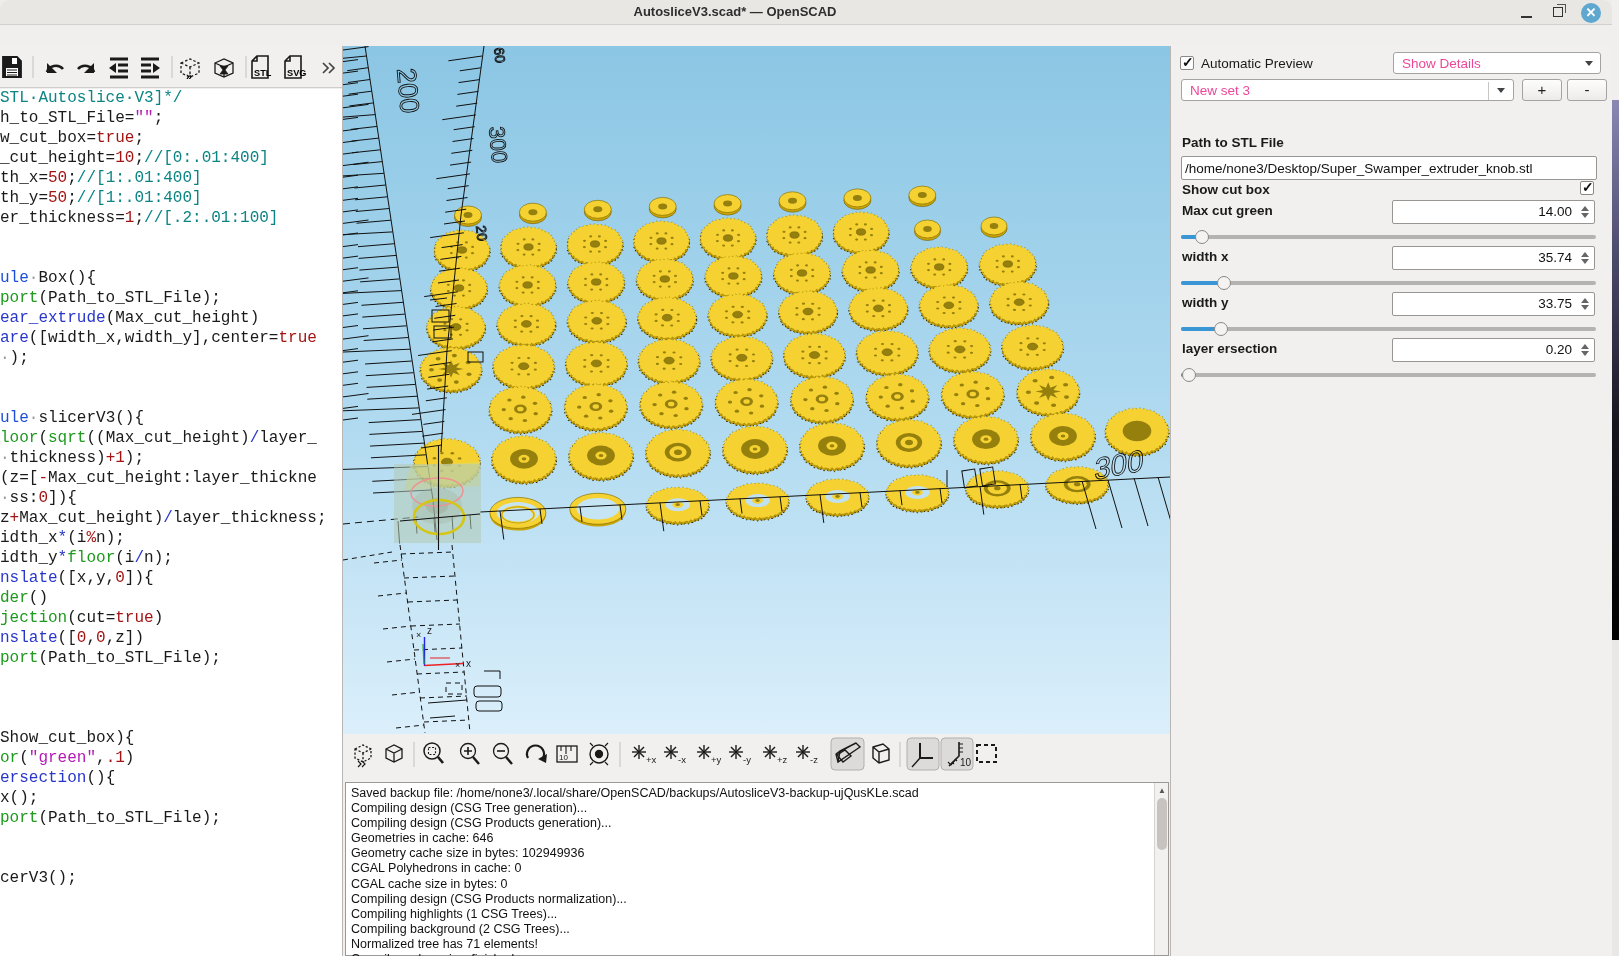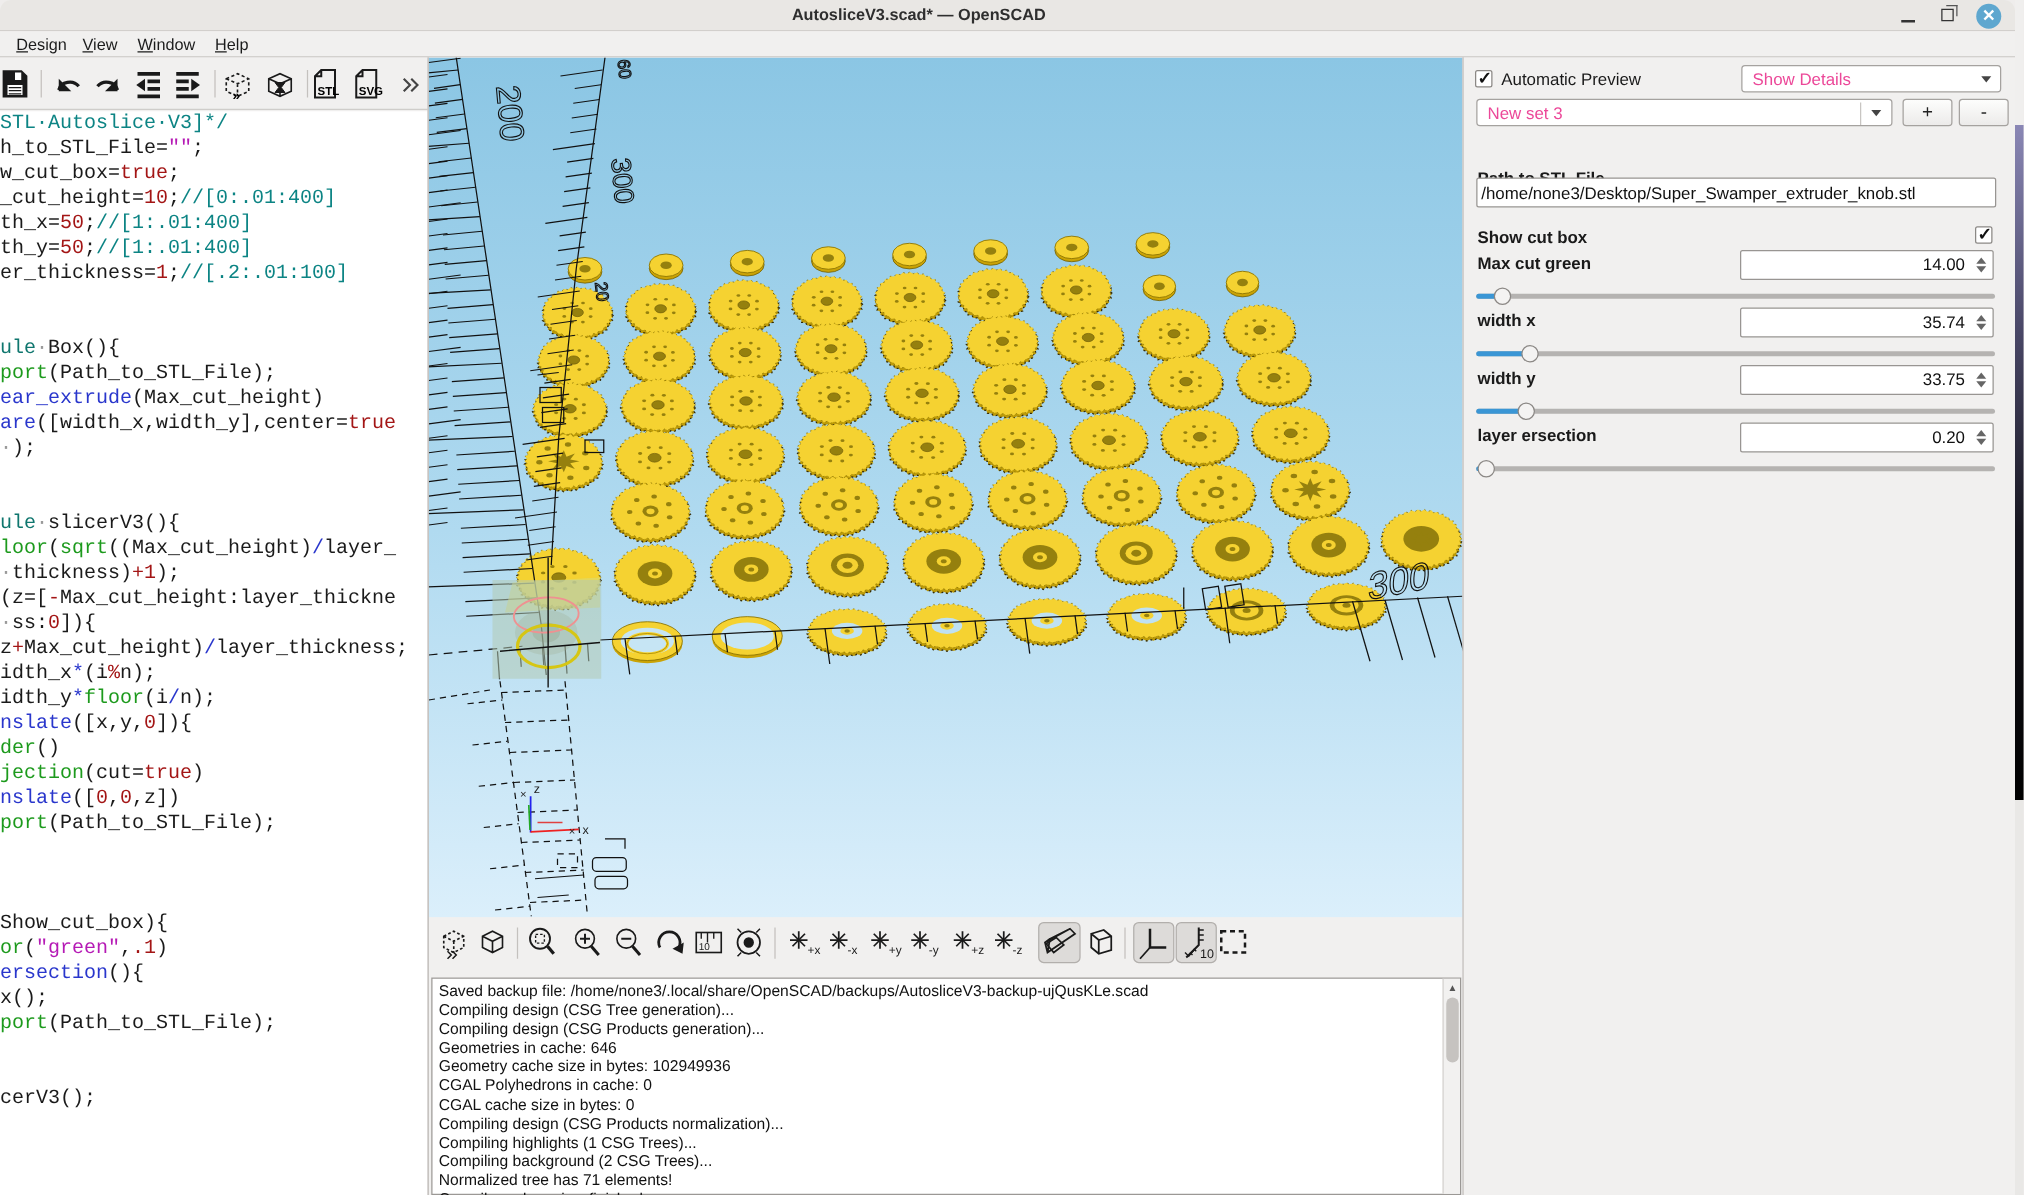--- a/index.html
+++ b/index.html
@@ -4,21 +4,21 @@
 body{width:1619px;height:956px;background:#efedec;font-family:"Liberation Sans",sans-serif;position:relative;overflow:hidden}
 .win{position:absolute;left:0;top:0;width:1612px;height:956px;background:#f0efee;border-radius:9px 9px 0 0;overflow:hidden}
 .titlebar{position:absolute;left:0;top:0;width:100%;height:25px;background:#e9e7e4;border-bottom:1px solid #d2cfcc}
 .title{position:absolute;left:0;top:4px;width:1470px;text-align:center;font-size:13px;font-weight:bold;color:#2e2e2e}
 .menubar{position:absolute;left:0;top:25px;width:100%;height:21px;background:#f1f0ef;border-bottom:1px solid #c9c6c3}
 .menubar span{position:absolute;top:3px;font-size:13px;color:#1c1c1c}
 .menubar u{text-decoration:underline}
 .ltb{position:absolute;left:0;top:46px;width:342px;height:42px;background:#f1f0ef;border-bottom:1px solid #cfcdca}
 .editor{position:absolute;left:0;top:89px;width:342px;height:867px;background:#fff;overflow:hidden}
 pre.code{font-family:"Liberation Mono",monospace;font-size:16px;line-height:20px;color:#1a1a1a;position:absolute;left:0;top:-1px;white-space:pre}
-.cm{color:#0c8484}.kw{color:#0f766e}.num{color:#a31515}.str{color:#b519b5}
+.cm{color:#0c8484}.kw{color:#1d4ed8}.num{color:#a31515}.str{color:#b519b5}
 .fn{color:#1d9a1d}.op{color:#2936cc}.ws{color:#9a9a9a}
 .vsep1{position:absolute;left:342px;top:46px;width:1px;height:910px;background:#b9b6b3}
 .vsep2{position:absolute;left:1170px;top:46px;width:1px;height:910px;background:#b9b6b3}
 .mid{position:absolute;left:343px;top:46px;width:827px;height:910px;background:#f1f0ef}
 .vtb{position:absolute;left:343px;top:734px;width:827px;height:42px;background:#f1f0ef}
 .console{position:absolute;left:345px;top:782px;width:824px;height:174px;background:#fff;border:1px solid #9b9895}
 .console .txt{position:absolute;left:5px;top:3px;font-size:12.5px;line-height:15.1px;color:#111;white-space:pre}
 .csb{position:absolute;right:0;top:0;width:14px;height:172px;background:#f2f1f0;border-left:1px solid #d5d2cf}
 .csb .up{position:absolute;top:1px;left:1px;width:12px;height:13px;color:#555;font-size:8px;text-align:center;line-height:13px}
 .csb .thumb{position:absolute;top:15px;left:2px;width:10px;height:52px;background:#c6c3c0;border-radius:5px}
@@ -46,26 +46,20 @@
 .wbtn-max2{position:absolute;left:1557px;top:4px;width:9px;height:9px;border-top:1.6px solid #555;border-right:1.6px solid #555}
 .wbtn-close{position:absolute;left:1581px;top:3px;width:20px;height:20px;border-radius:10px;background:#5ea7cf;color:#fff;font-size:13px;font-weight:bold;text-align:center;line-height:19px}
 </style></head><body>
 <div class="win">
     <div class="titlebar">
       <div class="title">AutosliceV3.scad* — OpenSCAD</div>
       <div class="wbtn-min"></div>
       <div class="wbtn-max"></div>
       <div class="wbtn-max2"></div>
       <div class="wbtn-close">✕</div>
-    </div>
-    <div class="menubar">
-      <span style="left:13px"><u>D</u>esign</span>
-      <span style="left:66px"><u>V</u>iew</span>
-      <span style="left:110px"><u>W</u>indow</span>
-      <span style="left:172px"><u>H</u>elp</span>
     </div>
     <div class="ltb">
       <svg width="342" height="42" style="position:absolute;left:0;top:0">
         <g stroke="#1a1a1a" fill="none" stroke-width="1.8">
           <path d="M3,11 h14 l4,4 v16 h-18 z" fill="#1a1a1a"></path>
           <rect x="6" y="22" width="12" height="8" fill="#fff" stroke="none"></rect>
           <path d="M7,24 h10 M7,26.5 h10 M7,29 h10" stroke="#1a1a1a" stroke-width="1"></path>
           <rect x="12" y="12" width="5" height="6" fill="#fff" stroke="none"></rect>
           <line x1="33" y1="10" x2="33" y2="32" stroke="#c4c1be" stroke-width="1"></line>
           <line x1="172" y1="10" x2="172" y2="32" stroke="#c4c1be" stroke-width="1"></line>
@@ -1049,21 +1043,21 @@
         <span class="ar"></span>
       </div>
       <div class="combo" style="left:10px;top:33px;width:333px;height:22px">
         <span style="position:absolute;left:8px;top:3px">New set 3</span>
         <span class="ar" style="right:8px"></span>
         <span style="position:absolute;right:24px;top:2px;height:18px;border-left:1px solid #c8c5c2"></span>
       </div>
       <div class="btn" style="left:351px;top:33px;width:40px;height:22px;line-height:20px">+</div>
       <div class="btn" style="left:396px;top:33px;width:40px;height:22px;line-height:20px">-</div>
       <div class="lbl" style="left:11px;top:89px">Path to STL File</div>
-      <div class="input" style="left:10px;top:96px;width:416px;height:24px">
+      <div class="input" style="left:10px;top:110px;width:416px;height:24px">
         <span style="position:absolute;left:3px;top:4px">/home/none3/Desktop/Super_Swamper_extruder_knob.stl</span>
       </div>
       <div class="lbl" style="left:11px;top:136px">Show cut box</div>
       <div class="cb" style="left:409px;top:135px"></div>
       <div class="lbl" style="left:11px;top:157px">Max cut green</div>
       <div class="spin" style="left:221px;top:154px">
         <span class="val">14.00</span>
         <span class="u"></span>
         <span class="d"></span>
       </div>

